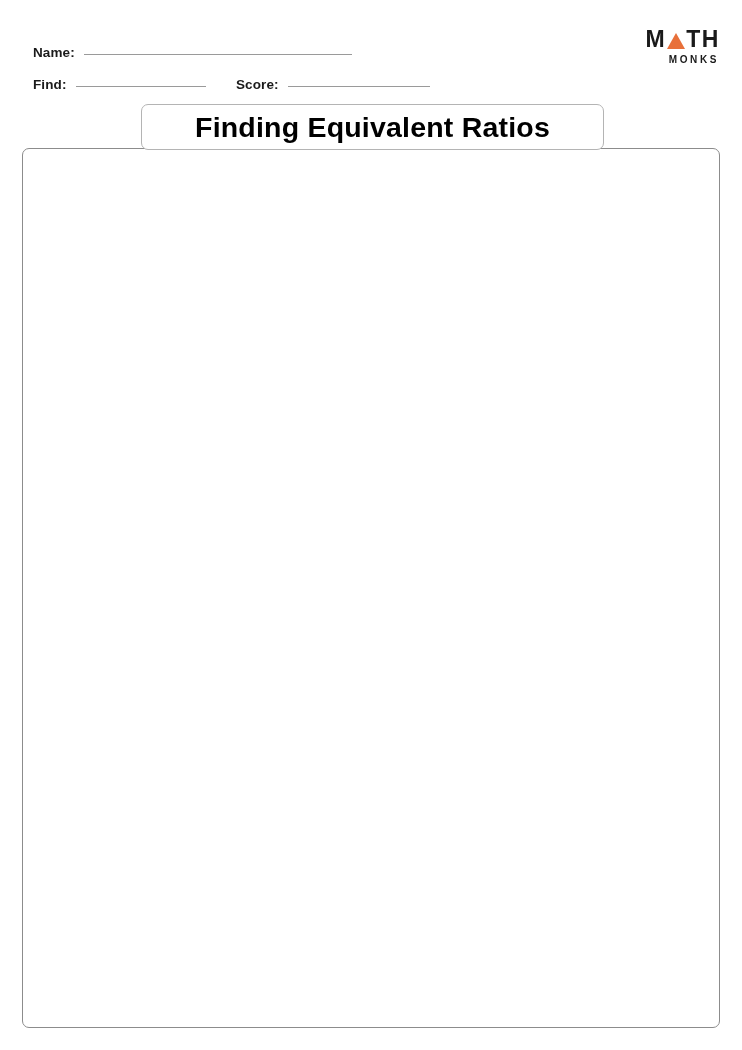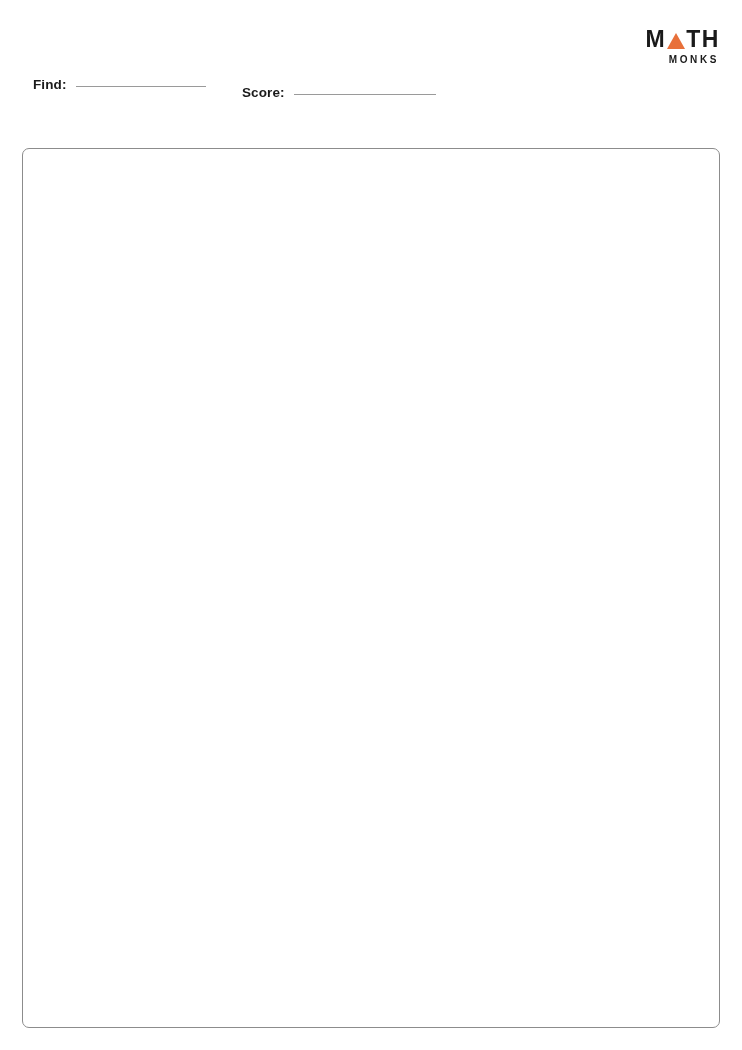--- a/index.html
+++ b/index.html
@@ -40,21 +40,21 @@
     position: relative;
     top: -2px;
   }
 
   #row-name { left: 33px; top: 45px; }
   #row-name .hdr-rule { width: 268px; }
 
   #row-date { left: 33px; top: 77px; }
   #row-date .hdr-rule { width: 130px; }
 
-  #row-score { left: 242px; top: 77px; margin-top: 8px; }
+  #row-score { left: 236px; top: 77px; }
   #row-score .hdr-rule { width: 142px; }
 
   
   #logo {
     position: absolute;
     right: 22px;
     top: 28px;
     text-align: right;
     line-height: 1;
   }
@@ -221,20 +221,24 @@
 
   
   .colA { left: 55px; }
   .colB { left: 388px; }
 </style>
 </head>
 <body>
 
 <div id="sheet">
 
+  <div class="hdr-row" id="row-name">
+    <span class="hdr-label">Name:</span>
+    <span class="hdr-rule"></span>
+  </div>
 
   <div class="hdr-row" id="row-date">
     <span class="hdr-label">Find:</span>
     <span class="hdr-rule"></span>
   </div>
 
   <div class="hdr-row" id="row-score">
     <span class="hdr-label">Score:</span>
     <span class="hdr-rule"></span>
   </div>
@@ -243,20 +247,23 @@
     <div class="logo-math">
       <span>M</span>
       <span class="logo-tri"></span>
       <span>TH</span>
     </div>
     <div class="logo-monks">MONKS</div>
   </div>
 
   <div id="frame"></div>
 
+  <div id="title-plate">
+    <span class="title-text">Finding Equivalent Ratios</span>
+  </div>
 
   <div class="section-head" id="sec1-head">
     <span class="bullet"></span>
     <span>Find the missing number in the ratio.</span>
   </div>
 
   <div class="prob colA" style="top:203px">
     <span class="pnum">1)</span>
     <span class="pbody">
       <span class="tok">12 :</span>

